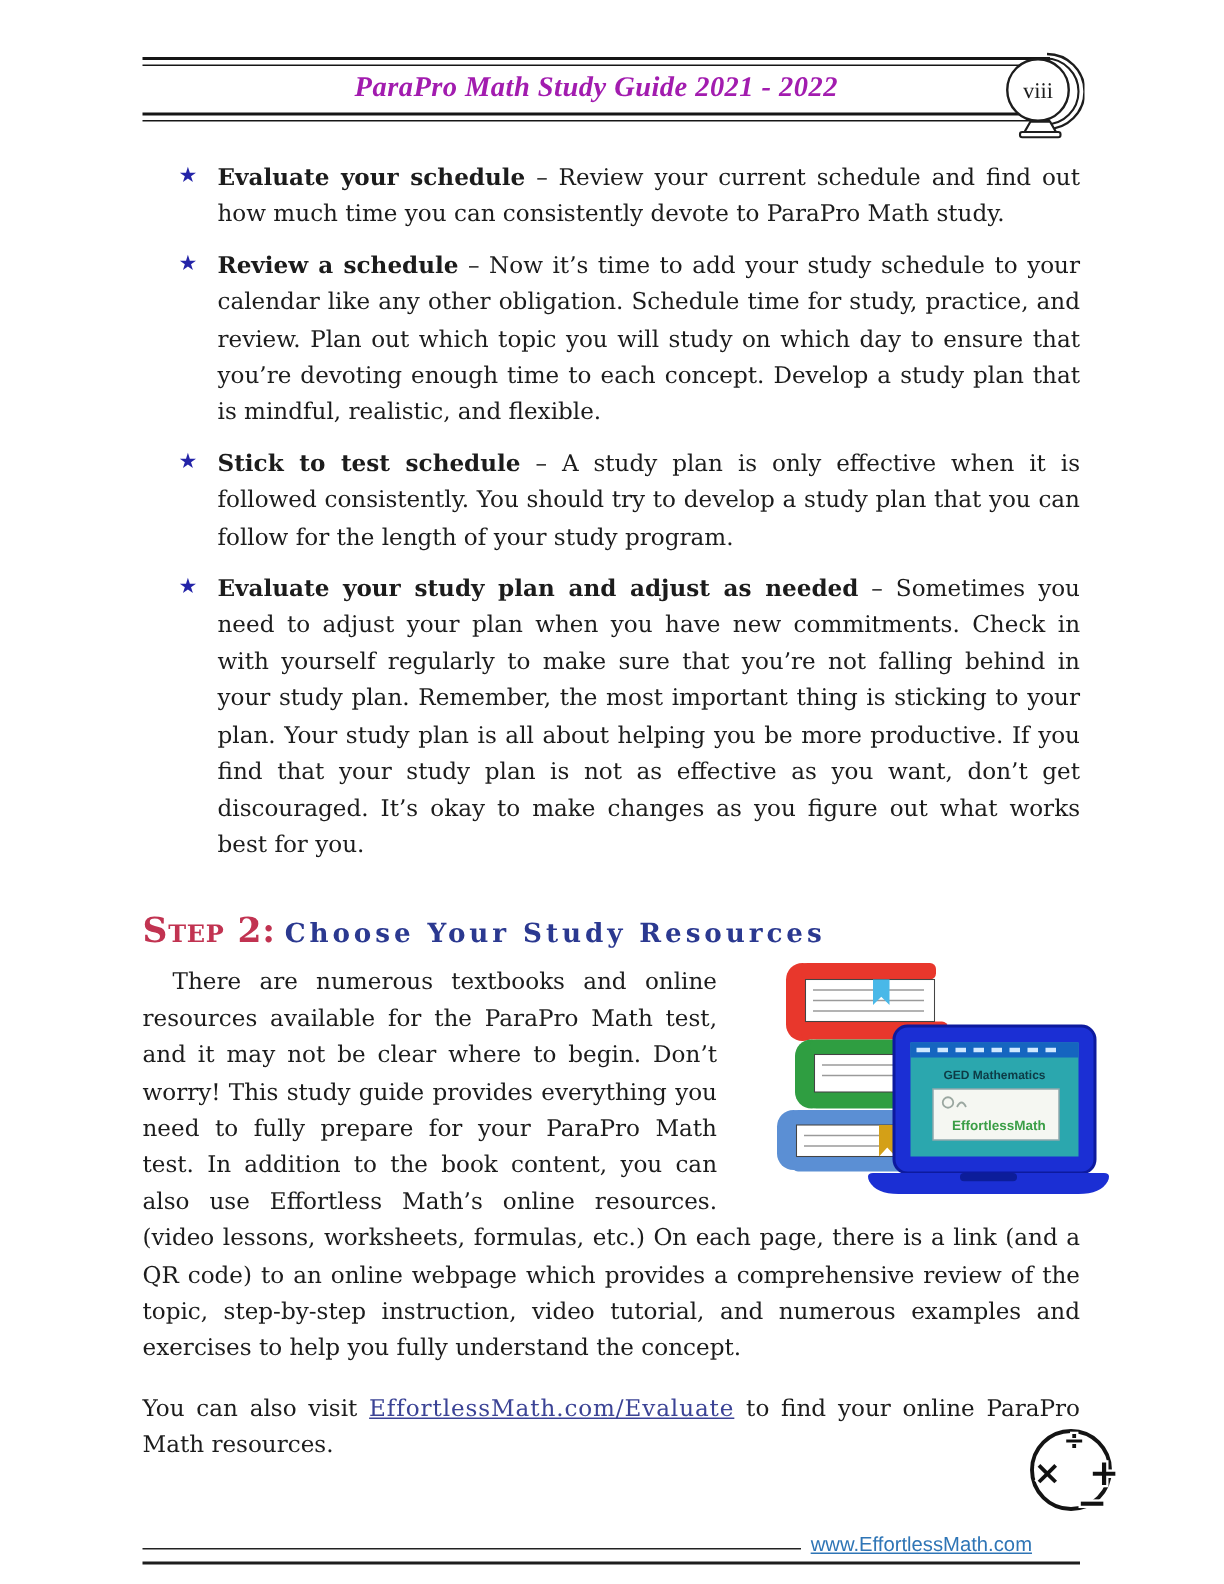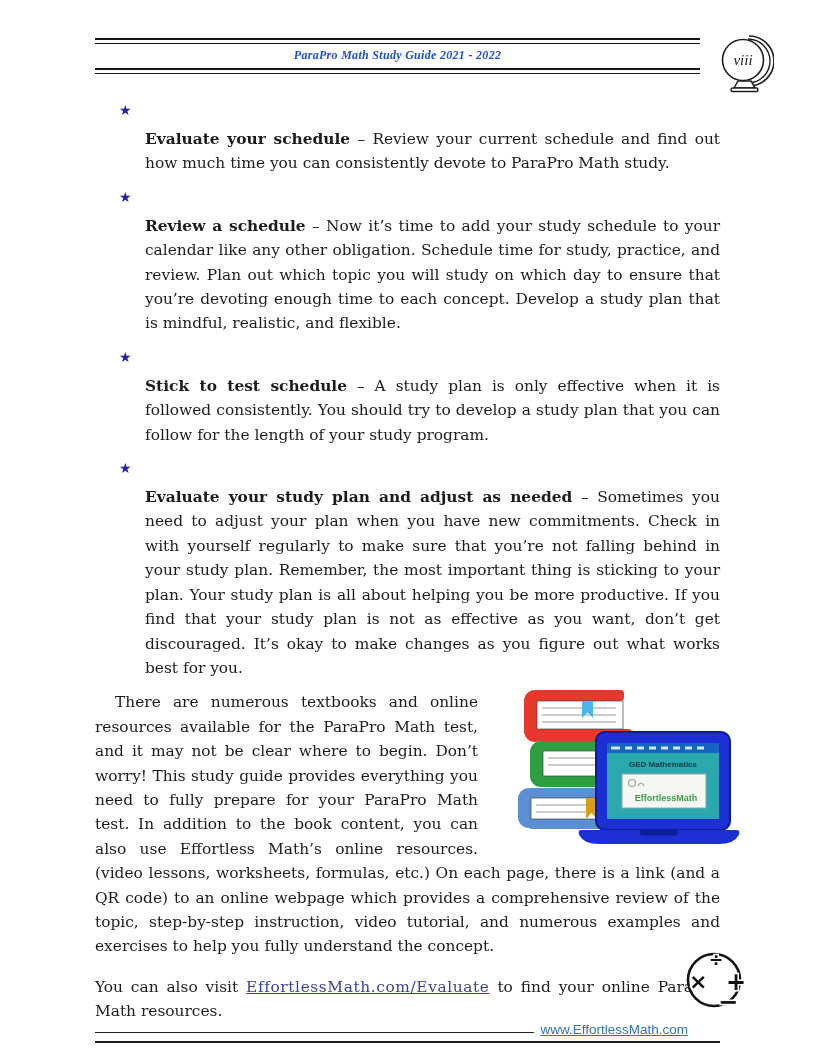--- a/index.html
+++ b/index.html
@@ -9,33 +9,33 @@
     background:#ffffff; overflow:hidden;
     font-family:"DejaVu Serif", serif; color:#1c1c1c;
   }
   .content { padding:0 96px 0 95px; }
 
   
   .hdr { margin-top:38px; margin-right:20px; position:relative; }
   .rule-pair { height:6px; border-top:2.5px solid #161616; border-bottom:1px solid #161616; }
   .hdr-title {
     text-align:center; font-family:"Liberation Serif", serif;
-    font-style:italic; font-weight:bold; font-size:12px; color:#1d4ed8;
+    font-style:italic; font-weight:bold; font-size:19px; color:#a21caf;
     padding:4px 0 5px 0; letter-spacing:0.3px;
   }
-  .globe { position:absolute; left:718px; top:33px; width:56px; height:60px; z-index:3;font-style:italic; }
+  .globe { position:absolute; left:667px; top:33px; width:56px; height:60px; z-index:3; }
 
   
   .star-list { list-style:none; margin-top:25px; }
   .star-item { display:flex; margin-bottom:10px; }
   .star {
     flex:none; width:26px; margin-left:24px; color:#2424a8;
     font-size:14px; padding-top:3px; font-family:"DejaVu Sans", sans-serif;
   }
-  .item-text { flex:1; text-align:justify; font-size:15.4px; line-height:24.4px;margin-top:28px; }
+  .item-text { flex:1; text-align:justify; font-size:15.4px; line-height:24.4px; }
   .term { font-weight:bold; }
 
   
   .step-h { margin-top:30px; margin-bottom:8px; white-space:nowrap; }
   .step-label {
     font-variant:small-caps; font-weight:bold; font-size:23px;
     color:#c13351; letter-spacing:0.5px; font-family:"DejaVu Serif", serif;
   }
   .step-title {
     font-weight:bold; font-size:17.5px; color:#2b3990;
@@ -97,20 +97,23 @@
       <li class="star-item">
         <span class="star">★</span>
         <div class="item-text"><b class="term">Stick to test schedule</b><span> – A study plan is only effective when it is followed consistently. You should try to develop a study plan that you can follow for the length of your study program.</span></div>
       </li>
       <li class="star-item">
         <span class="star">★</span>
         <div class="item-text"><b class="term">Evaluate your study plan and adjust as needed</b><span> – Sometimes you need to adjust your plan when you have new commitments. Check in with yourself regularly to make sure that you’re not falling behind in your study plan. Remember, the most important thing is sticking to your plan. Your study plan is all about helping you be more productive. If you find that your study plan is not as effective as you want, don’t get discouraged. It’s okay to make changes as you figure out what works best for you.</span></div>
       </li>
     </ul>
 
+    <h2 class="step-h">
+      <span class="step-label">Step 2:</span><span class="step-title">Choose Your Study Resources</span>
+    </h2>
 
     <div class="intro">
       <div class="illu">
         <svg viewBox="0 0 230 168" width="230" height="168">
 
           <g>
             <rect x="14" y="8" width="22" height="52" rx="11" fill="#e8372c"></rect>
             <rect x="24" y="8" width="90" height="11" rx="4" fill="#e8372c"></rect>
             <rect x="24" y="47" width="98" height="12" rx="4" fill="#e8372c"></rect>
             <rect x="27" y="19" width="86" height="28" fill="#ffffff" stroke="#444" stroke-width="0.7"></rect>

